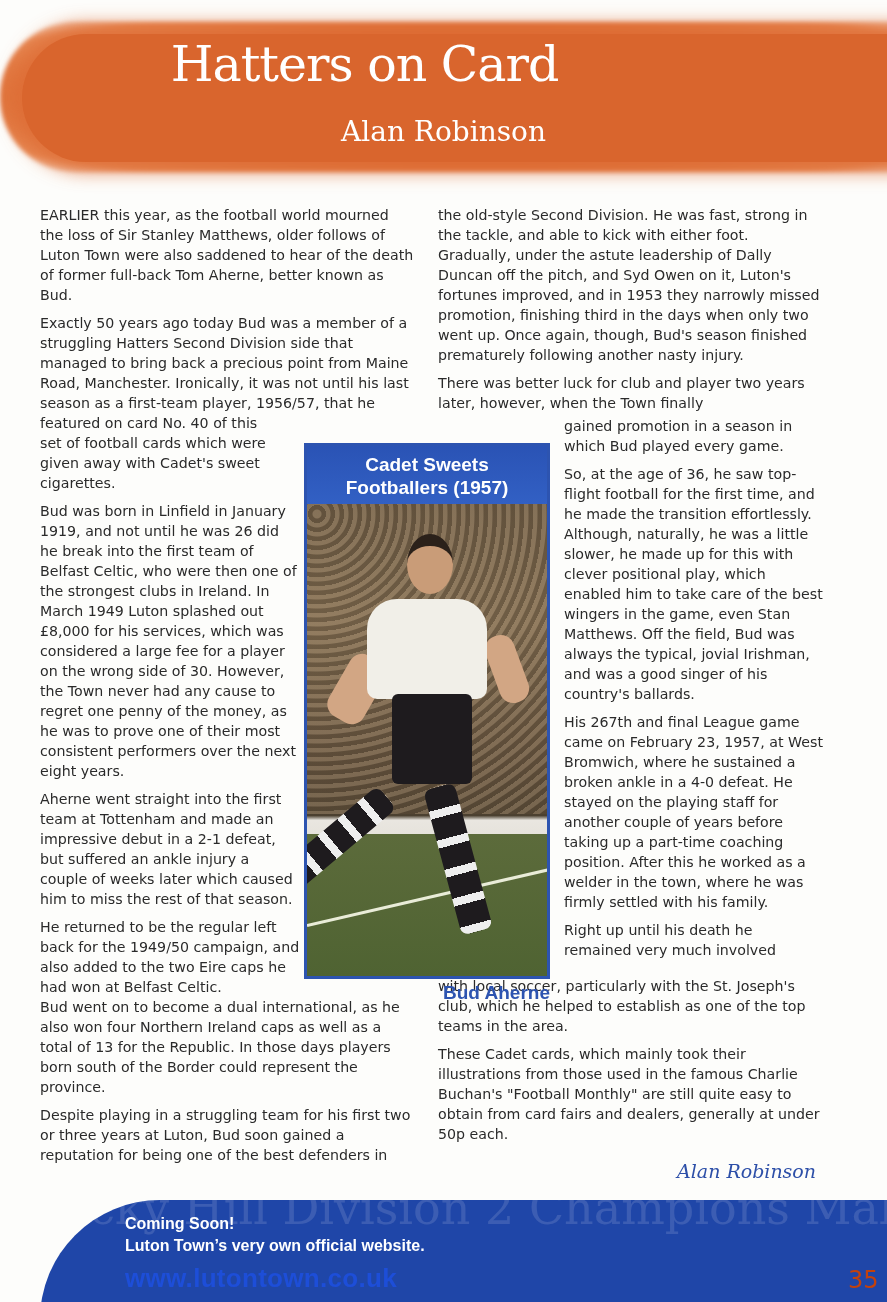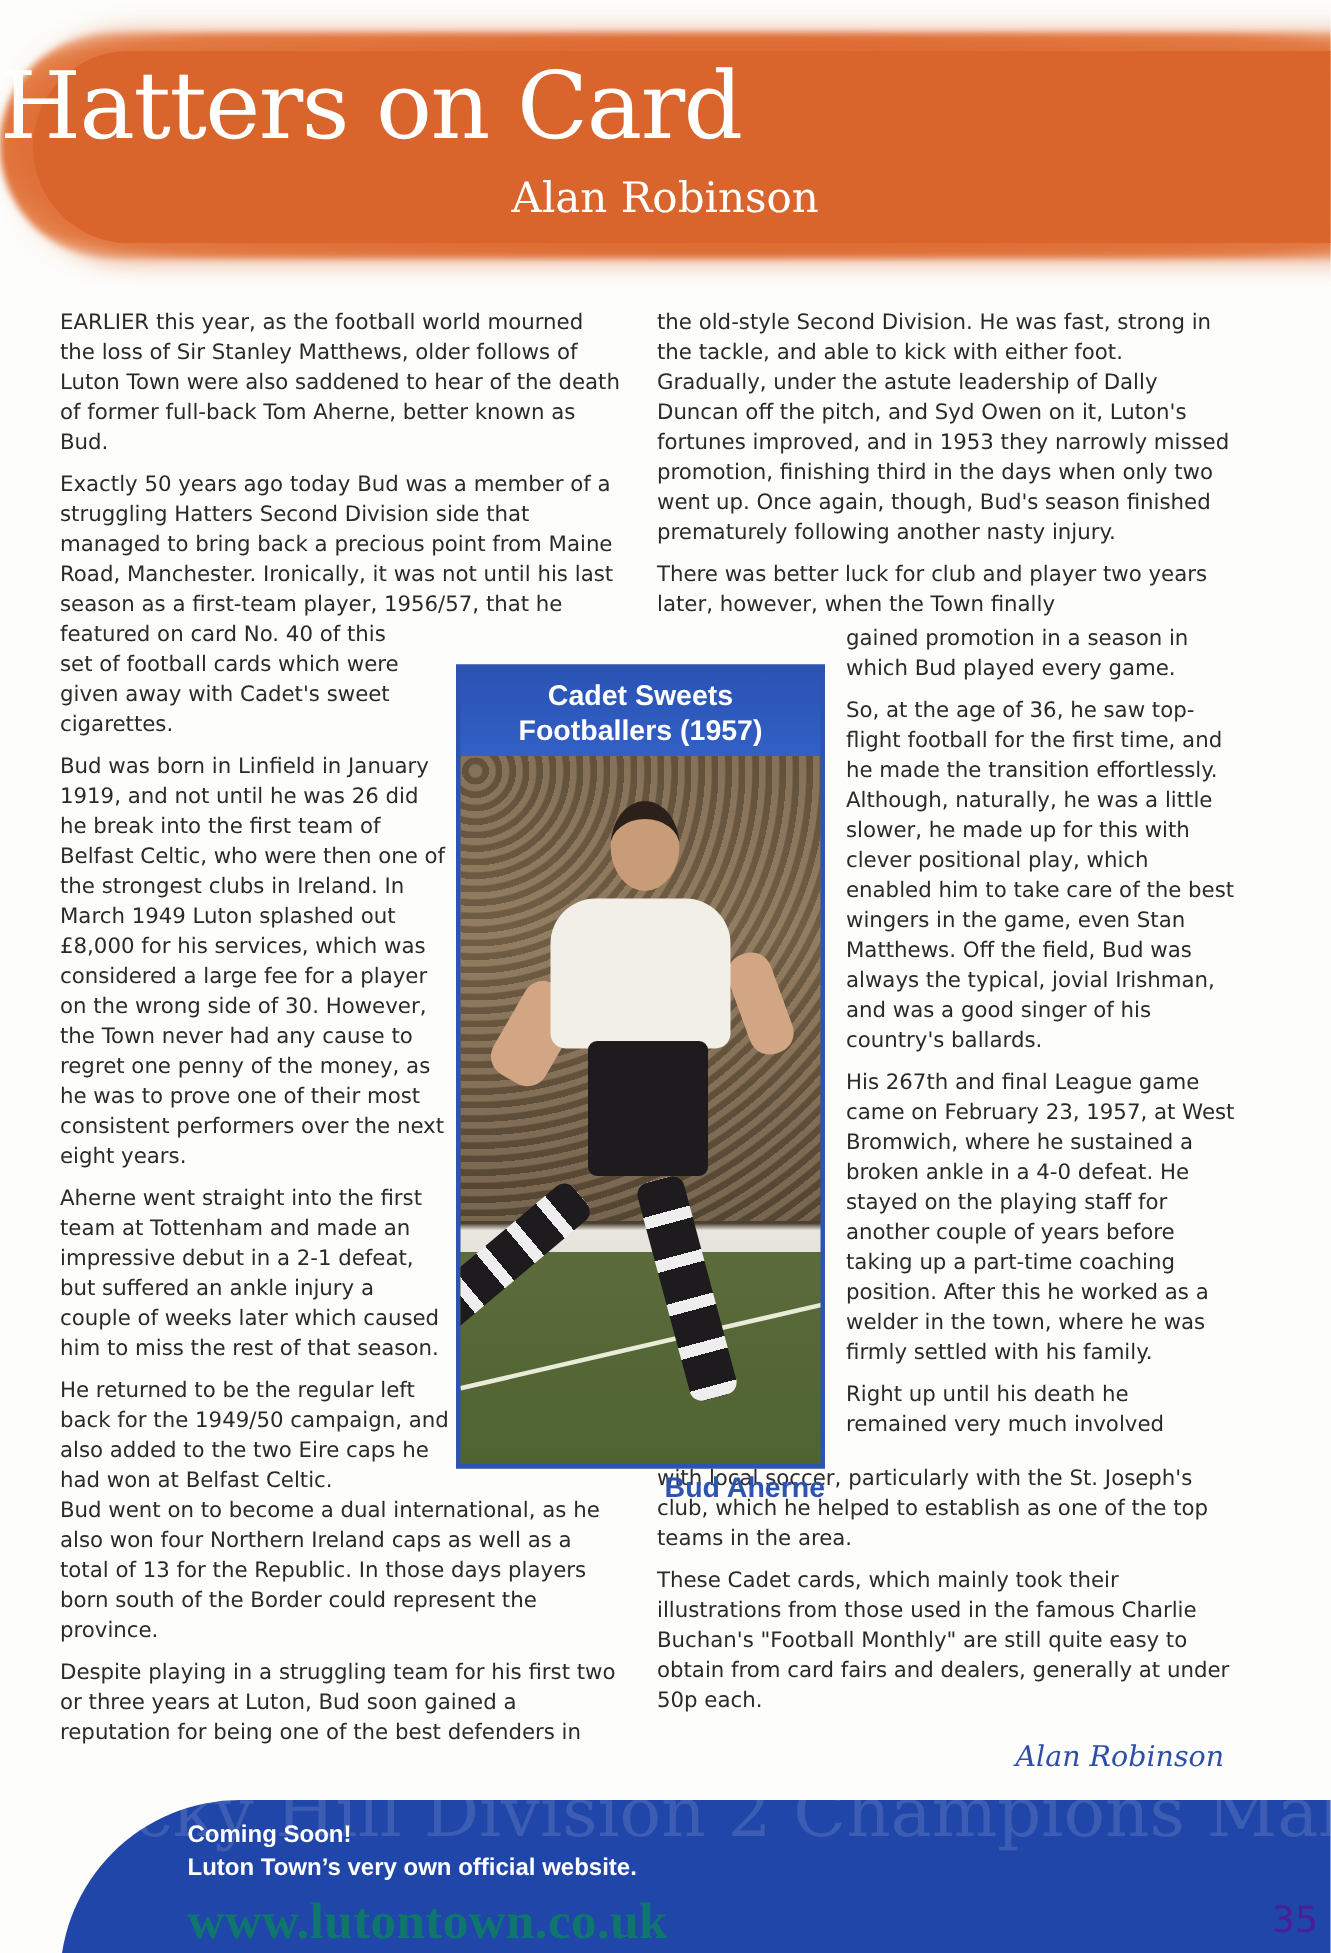--- a/index.html
+++ b/index.html
@@ -14,22 +14,22 @@
     background: radial-gradient(ellipse at 50% 50%, #d9622a 0%, #dc682e 60%, #e88a55 85%, rgba(253,253,251,0) 100%);
     border-radius: 75px 0 0 75px;
     filter: blur(2px);
   }
   .banner-inner {
     position: absolute; left: 22px; top: 34px; width: 900px; height: 128px;
     background: #d9652d; border-radius: 64px 0 0 64px;
     box-shadow: 0 0 18px 10px rgba(222,110,55,0.75);
   }
   .title {
-    position: absolute; left: 0; top: 40px; width: 729px; text-align: left;
-    font-family: "DejaVu Serif", serif; color: #fff; font-size: 62px; line-height: 1;
+    position: absolute; left: 0; top: 40px; width: 729px; text-align: center;
+    font-family: "DejaVu Serif", serif; color: #fff; font-size: 49px; line-height: 1;
     letter-spacing: -1px;
   }
   .subtitle {
     position: absolute; left: 0; top: 118px; width: 887px; text-align: center;
     font-family: "DejaVu Serif", serif; color: #fff; font-size: 28px; line-height: 1;
   }
   .col { position: absolute; font-size: 14.2px; line-height: 20px; }
   .col p { margin: 0 0 8px 0; }
   .col-left { left: 40px; top: 205px; width: 375px; }
   .col-right { left: 438px; top: 205px; width: 385px; }
@@ -73,22 +73,22 @@
     overflow: hidden;
   }
   .footer-bg {
     position: absolute; left: 0; top: -10px; width: 900px;
     font-family: "DejaVu Serif", serif; font-size: 46px; color: rgba(255,255,255,0.13);
     line-height: 36px; white-space: nowrap;
   }
   .footer-text { position: absolute; left: 125px; font-family: "Liberation Sans", sans-serif; font-weight: bold; color: #fff; }
   .ft1 { top: 1215px; font-size: 16px; }
   .ft2 { top: 1237px; font-size: 16px; }
-  .ft3 { top: 1263px; font-size: 34px; color: #0f766e; letter-spacing: 0.3px; font-family: Liberation Serif, serif; }
-  .page-num { position: absolute; left: 848px; top: 1266px; color: #4c1d95; font-family: "DejaVu Sans", sans-serif; font-size: 24px; }
+  .ft3 { top: 1263px; font-size: 26px; color: #1d4ed8; letter-spacing: 0.3px; }
+  .page-num { position: absolute; left: 848px; top: 1266px; color: #c2410c; font-family: "DejaVu Sans", sans-serif; font-size: 24px; }
 </style>
 </head>
 <body>
 
 <div class="banner"></div>
 <div class="banner-inner"></div>
 <div class="title">Hatters on Card</div>
 <div class="subtitle">Alan Robinson</div>
 
 <div class="col col-left">

